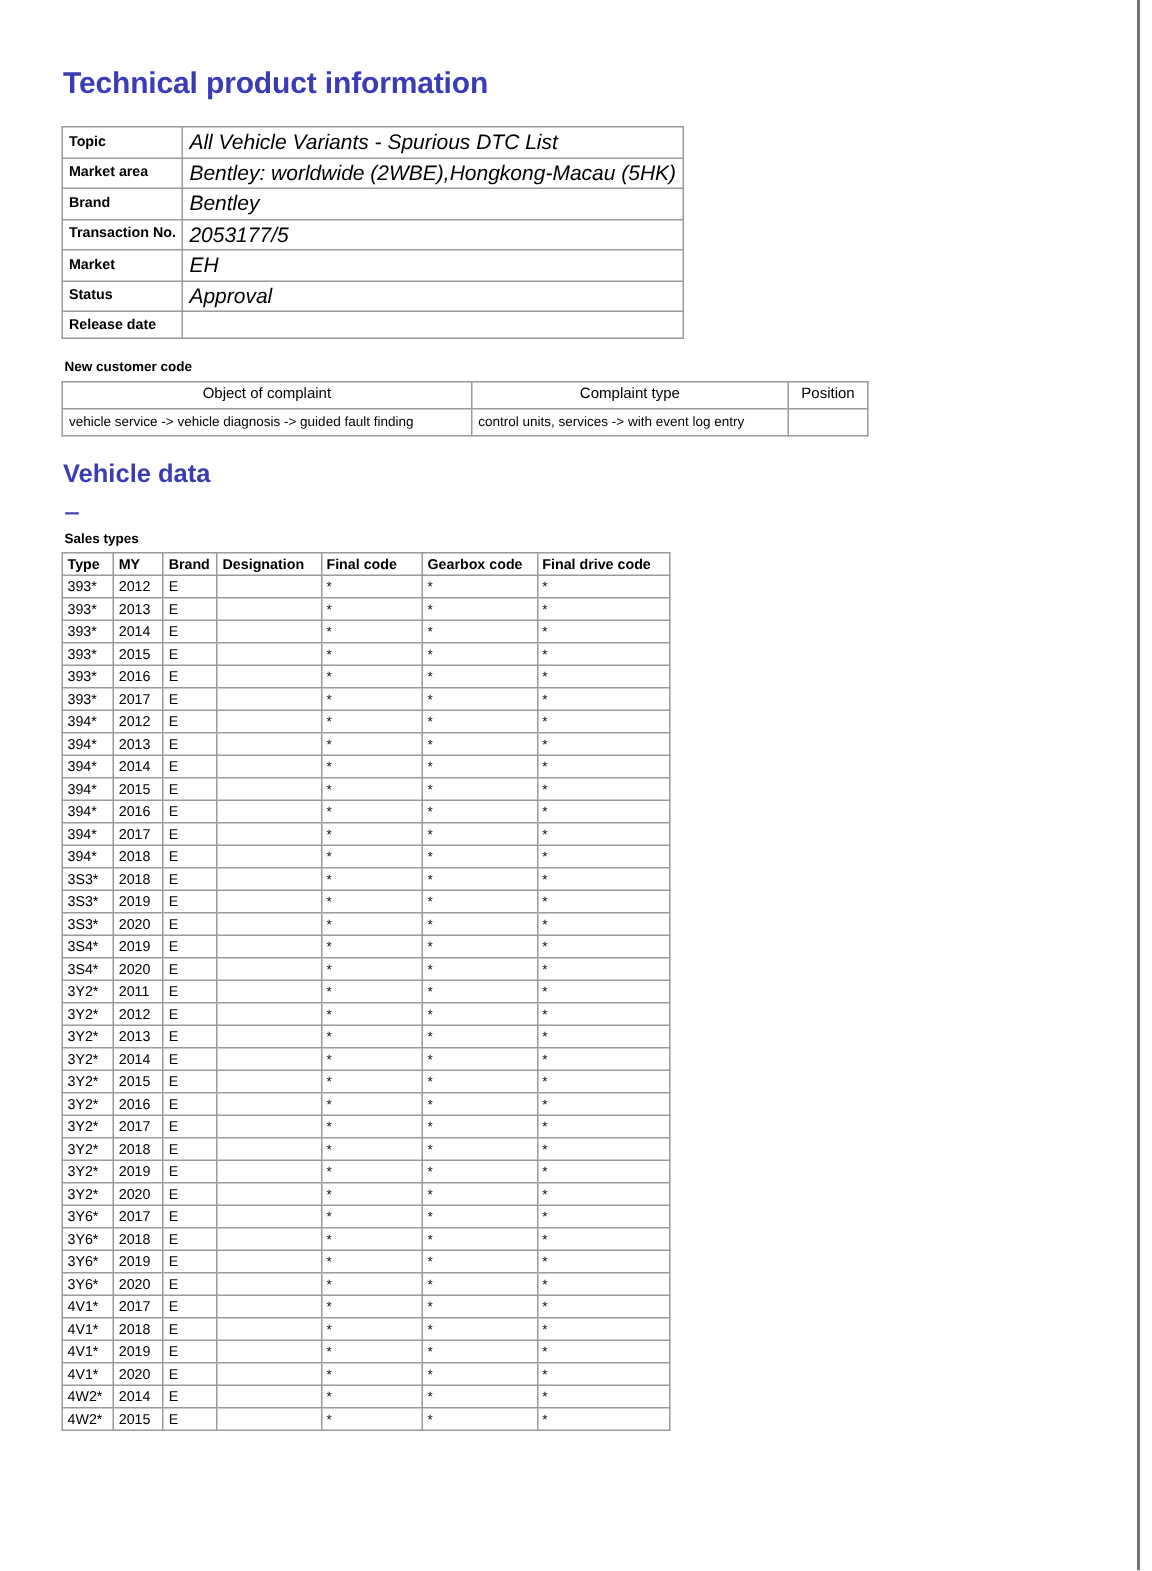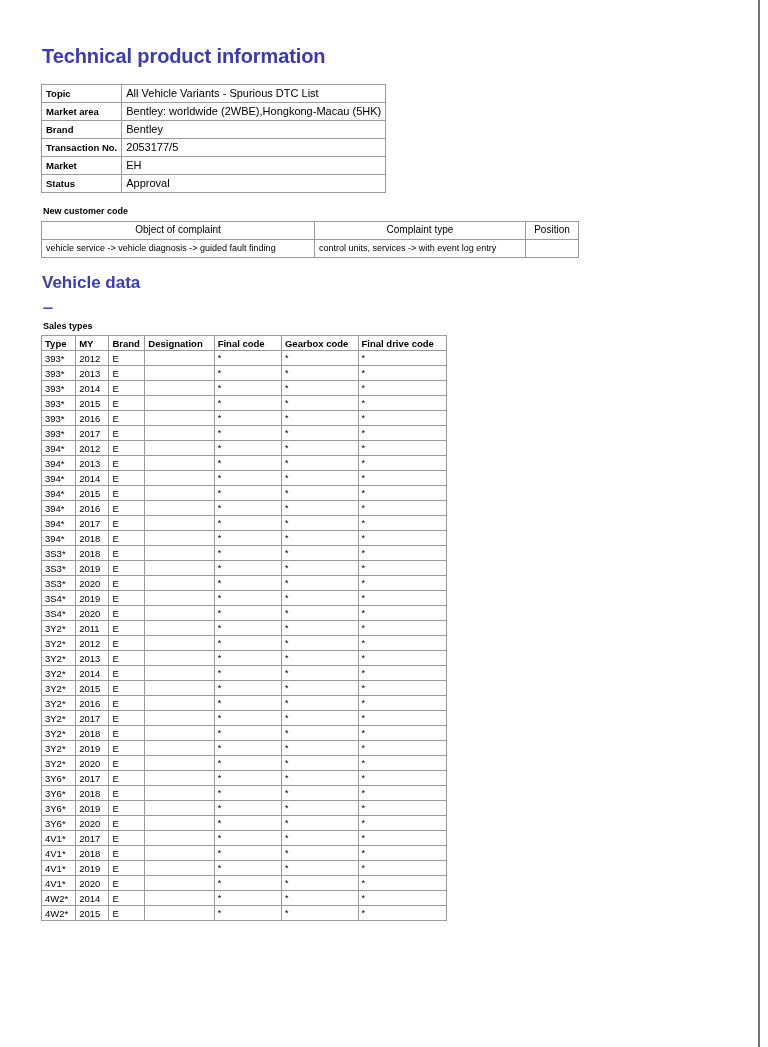--- a/index.html
+++ b/index.html
@@ -85,21 +85,22 @@
   }
   table.meta td {
     height: 15px;
   }
   table.meta td.k {
     width: 86px;
     font-weight: bold;
     font-size: 9.5px;
   }
   table.meta td.v {
-    font-size: 11px;
+    font-size: 14px;
+    font-style: italic;
   }
 
   
   table.complaint {
     width: 538px;
     margin-bottom: 4px;
   }
   table.complaint th {
     font-weight: normal;
     font-size: 10px;
@@ -166,20 +167,24 @@
             <td class="k">Transaction No.</td>
             <td class="v">2053177/5</td>
           </tr>
           <tr>
             <td class="k">Market</td>
             <td class="v">EH</td>
           </tr>
           <tr>
             <td class="k">Status</td>
             <td class="v">Approval</td>
+          </tr>
+          <tr>
+            <td class="k">Release date</td>
+            <td class="v"></td>
           </tr>
         </tbody>
     </table>
 
     <div class="sub-label">New customer code</div>
 
     <table class="complaint">
       <thead>
         <tr>
           <th class="c-obj">Object of complaint</th>

